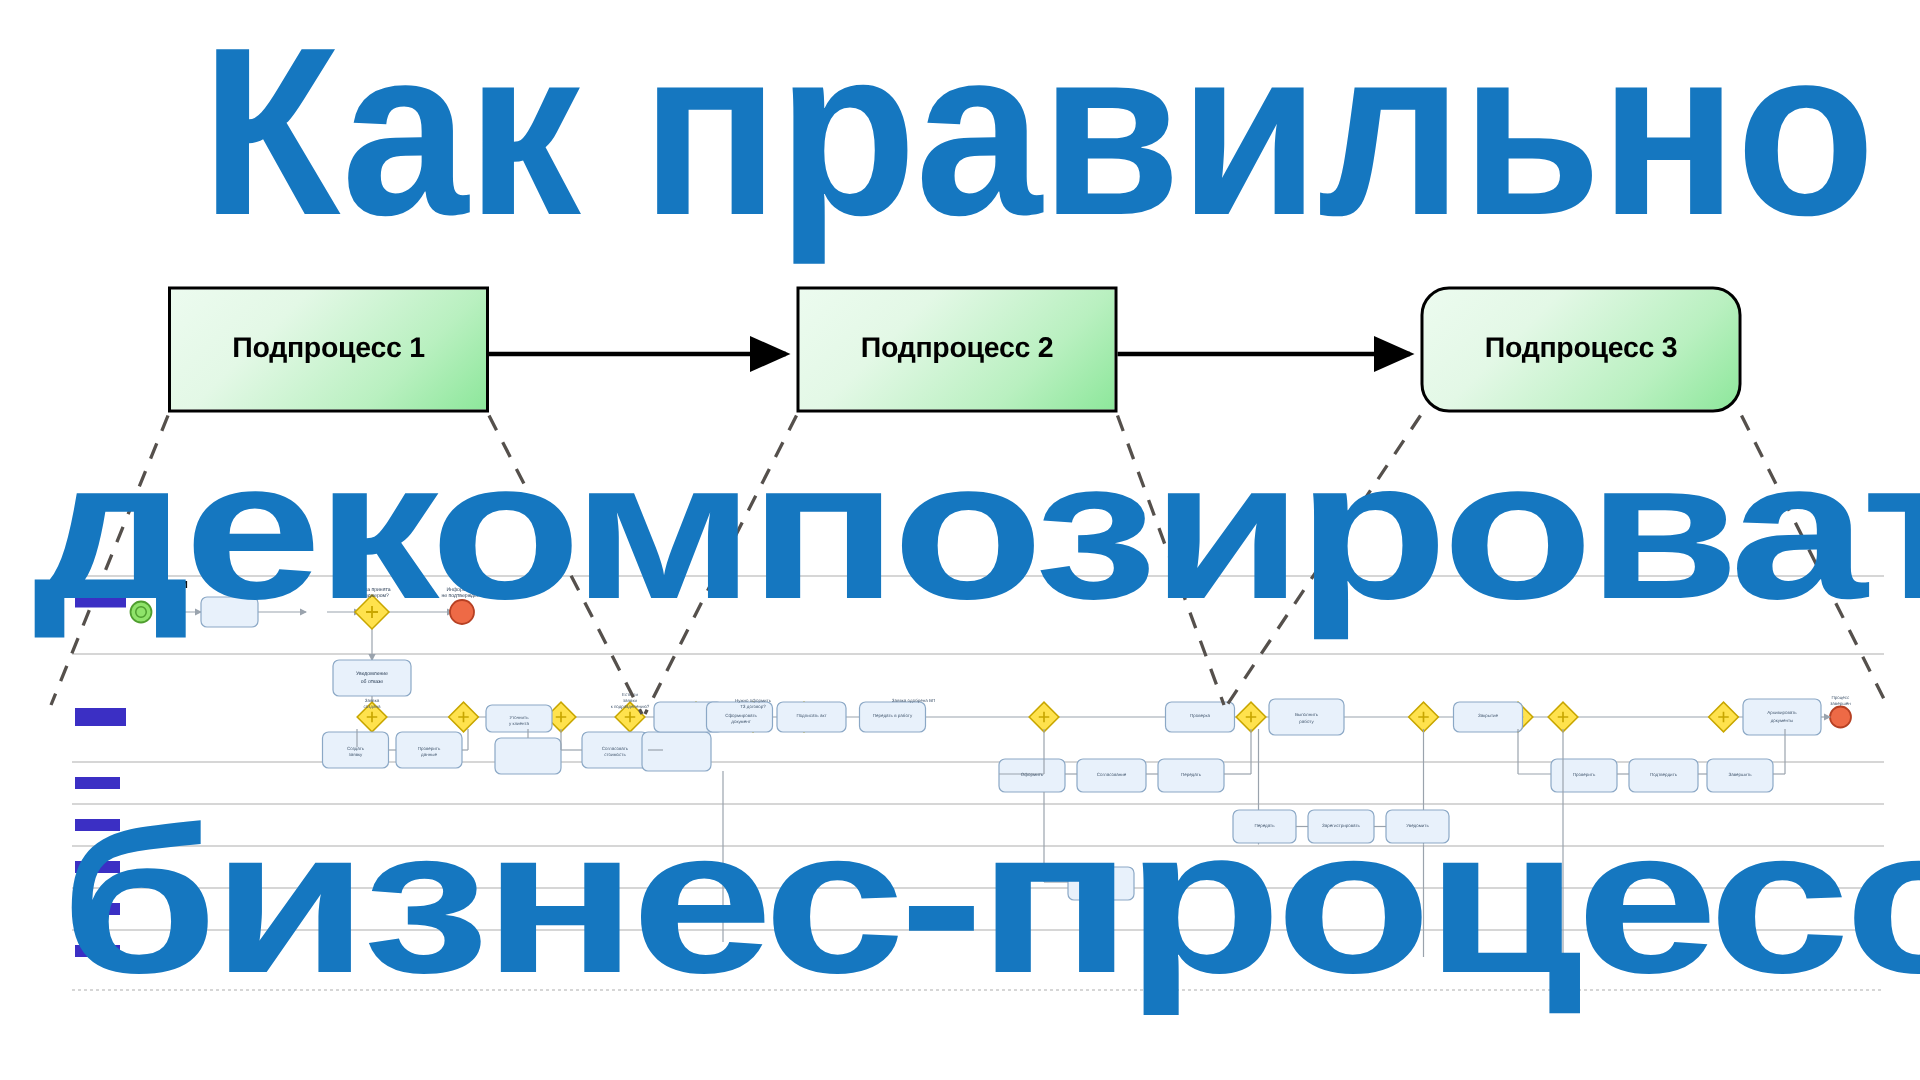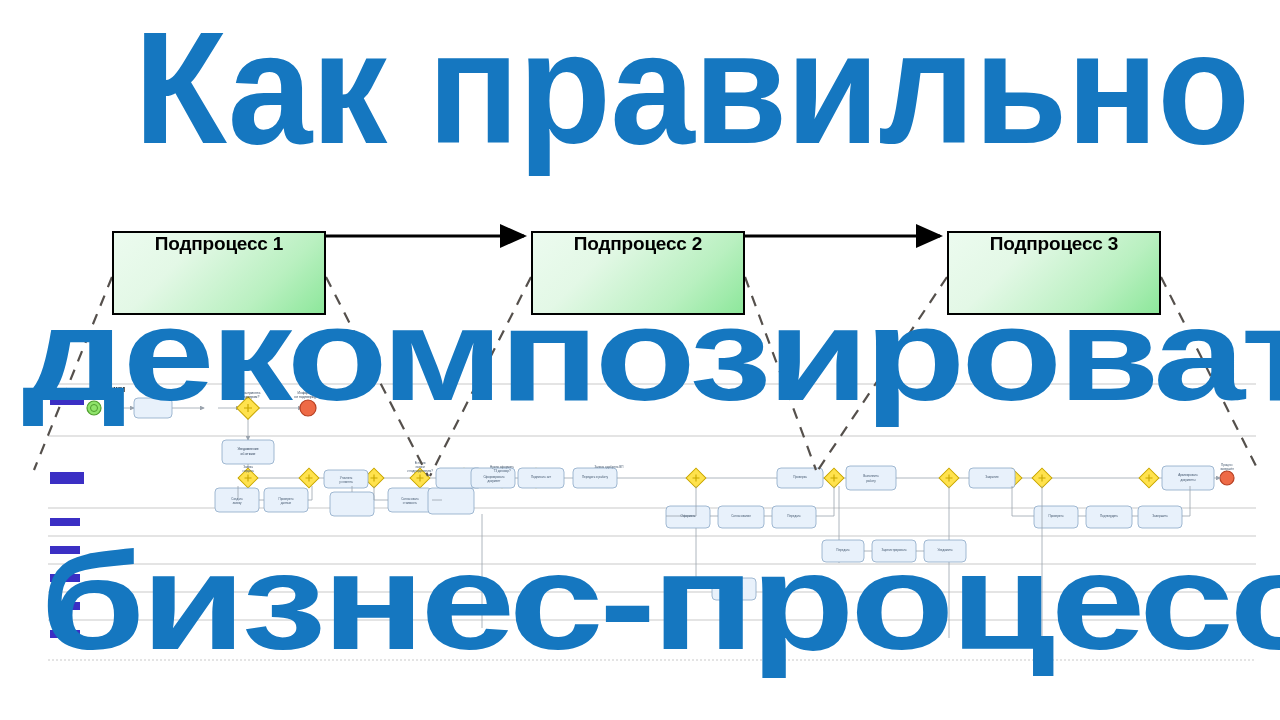--- a/index.html
+++ b/index.html
@@ -16,33 +16,33 @@
   #bpmn-layer svg{display:block;}
 
   
   #flow-layer{position:absolute;left:0;top:0;width:1280px;height:720px;}
 
   .sub-box{
     position:absolute;
     box-sizing:border-box;
     border:2px solid #000;
     background:linear-gradient(135deg,#ecfbef 0%,#e3f8e6 32%,#b9f0c0 72%,#8de79b 100%);
-    display:flex;align-items:flex-start;justify-content:center;margin-top:40px;
+    display:flex;align-items:center;justify-content:center;
   }
   .sub-box span{
     font-family:"Liberation Sans","DejaVu Sans",sans-serif;
     font-weight:bold;
     font-size:19px;
     color:#000;
     letter-spacing:-0.2px;
     white-space:nowrap;
   }
   #box1{left:112px;top:191px;width:214px;height:84px;}
   #box2{left:531px;top:191px;width:214px;height:84px;}
-  #box3{left:947px;top:191px;width:214px;height:84px;}
+  #box3{left:947px;top:191px;width:214px;height:84px;border-radius:19px;}
 
   
   #title-layer{position:absolute;left:0;top:0;width:1280px;height:653px;pointer-events:none;}
   .tline{
     position:absolute;
     color:#1577c0;
     font-family:"Liberation Sans","DejaVu Sans",sans-serif;
     font-weight:bold;
     white-space:nowrap;
     line-height:1;

